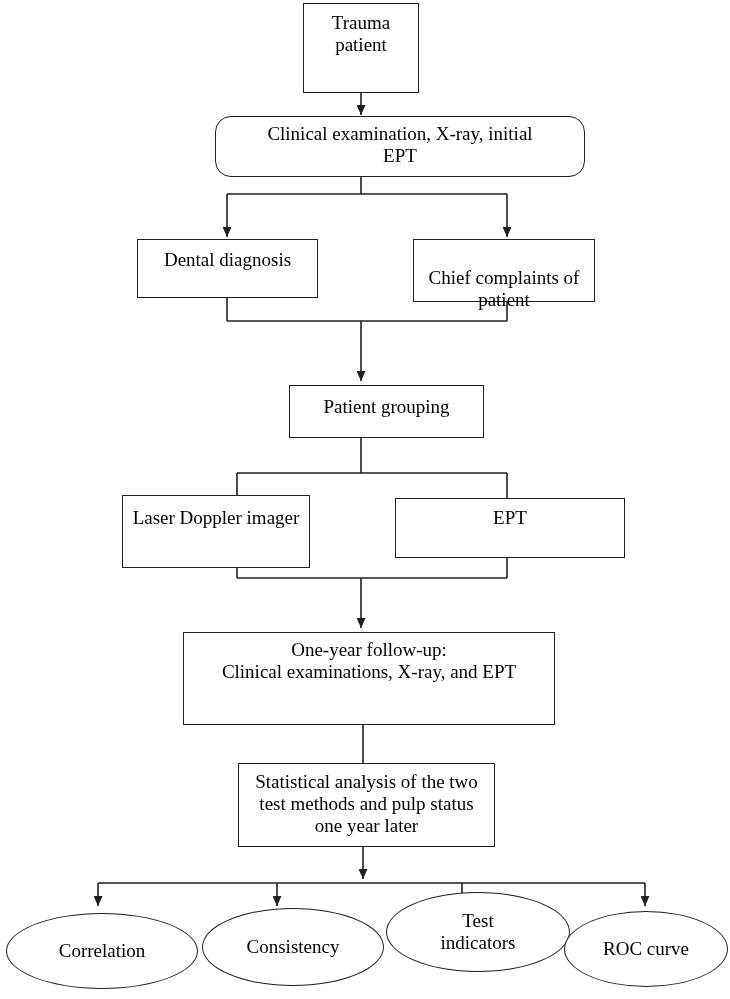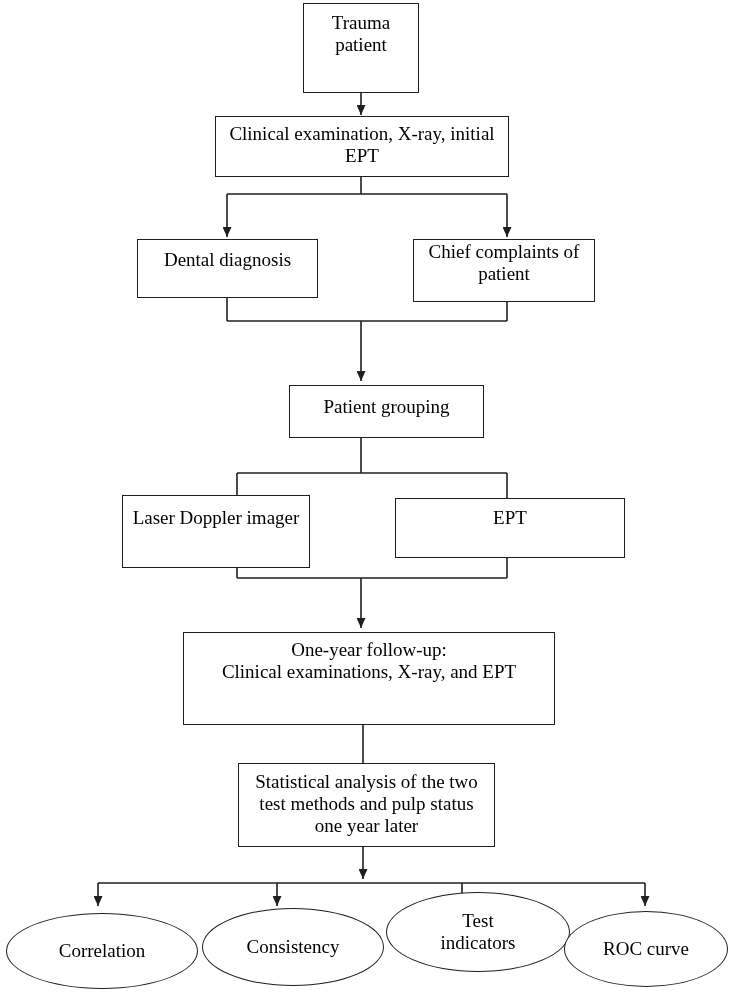--- a/index.html
+++ b/index.html
@@ -5,23 +5,23 @@
   html,body{margin:0;padding:0;background:#ffffff;}
   .page{position:relative;width:730px;height:999px;background:#ffffff;overflow:hidden;
         font-family:"Liberation Serif", serif;color:#000000;}
   .page svg{position:absolute;left:0;top:0;}
   .node{position:absolute;box-sizing:border-box;border:1.6px solid #1f1f1f;background:#ffffff;
         font-size:19px;line-height:22px;text-align:center;padding-top:7px;}
   .node .ln{white-space:nowrap;}
   .ellipse{border-radius:50%;display:flex;flex-direction:column;justify-content:center;padding-top:0;}
   
   #n-trauma      {left:303px;top:3px;  width:116px;height:90px;padding-top:8px;}
-  #n-clinical    {left:215px;top:116px;width:294px;height:61px;padding-top:6px;}
+  #n-clinical    {left:215px;top:116px;width:370px;height:61px;padding-top:6px;border-radius:16px;}
   #n-dental      {left:137px;top:239px;width:181px;height:59px;padding-top:9px;}
-  #n-chief       {left:413px;top:239px;width:182px;height:63px;padding-top:1px;}
+  #n-chief       {left:413px;top:239px;width:182px;height:63px;padding-top:27px;}
   #n-grouping    {left:273px;top:385px;width:195px;height:53px;padding-top:10px;margin-left:16px;}
   #n-laser       {left:122px;top:495px;width:188px;height:73px;padding-top:11px;}
   #n-ept         {left:395px;top:498px;width:230px;height:60px;padding-top:8px;}
   #n-followup    {left:183px;top:632px;width:372px;height:93px;padding-top:6px;}
   #n-statistical {left:238px;top:763px;width:257px;height:84px;padding-top:7px;}
   
   #e-correlation {left:6px;  top:913px;width:192px;height:76px;}
   #e-consistency {left:202px;top:908px;width:182px;height:78px;}
   #e-test        {left:386px;top:892px;width:184px;height:80px;}
   #e-roc         {left:564px;top:911px;width:164px;height:76px;}

